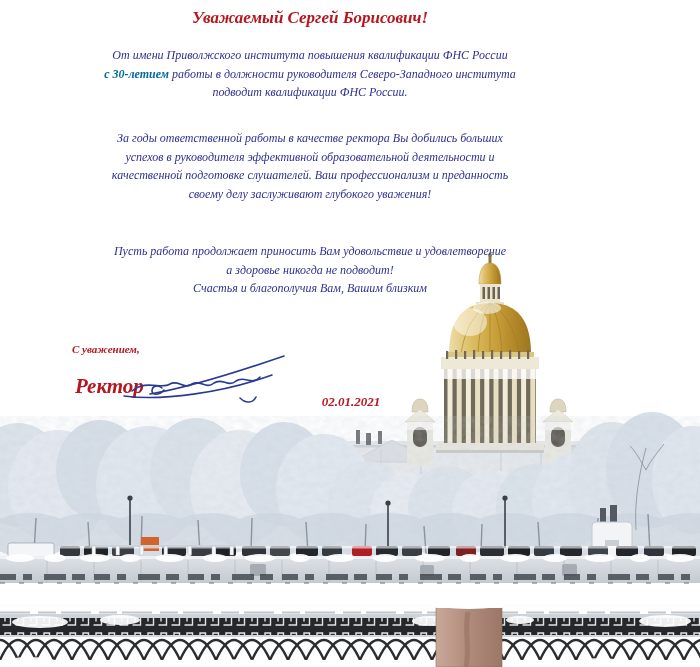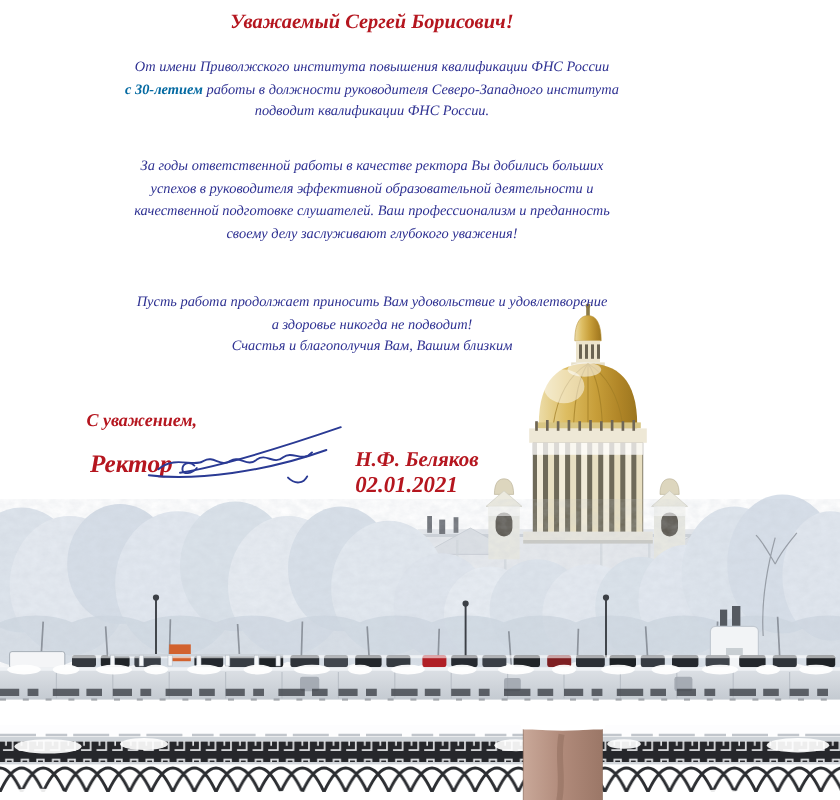--- a/index.html
+++ b/index.html
@@ -9,24 +9,24 @@
   }
   .scene{position:absolute;left:0;top:0;}
   .txt{position:absolute;left:0;width:620px;text-align:center;font-style:italic;}
   .title{top:8px;font-size:17px;font-weight:bold;color:#b5161f;}
   .para{color:#2e3192;font-size:12px;line-height:18.6px;}
   .p1{top:46px;}
   .p2{top:129px;}
   .p3{top:242px;}
   .red{color:#0369a1;font-weight:bold;}
   .signoff{position:absolute;font-style:italic;font-weight:bold;color:#b5161f;}
-  .regards{left:72px;top:343px;font-size:15px;}
+  .regards{left:72px;top:343px;font-size:11px;}
   .position{left:75px;top:374px;font-size:21px;}
   .name{left:296px;top:372px;font-size:17.5px;}
-  .date{left:296px;top:394px;width:110px;font-size:19px;}
+  .date{left:296px;top:394px;width:110px;text-align:center;font-size:13px;}
   .signature{position:absolute;left:122px;top:346px;}
 </style>
 </head>
 <body>
 
 <div class="page">
 
   <svg class="scene" width="700" height="667" viewBox="0 0 700 667">
     <defs>
       <linearGradient id="goldDome" x1="0" y1="0" x2="1" y2="0">
@@ -353,16 +353,15 @@
   <svg class="signature" width="180" height="64" viewBox="0 0 180 64">
     <g stroke="#2a3a94" stroke-width="1.6" fill="none" stroke-linecap="round">
       <path d="M28,48 C70,41 130,21 162,10"></path>
       <path d="M10,45 C24,33 40,44 48,38 C56,33 62,44 70,38 C78,33 84,44 92,37 C100,31 106,42 114,35 C122,29 130,40 138,31"></path>
       <path d="M2,50 C40,55 100,47 150,29"></path>
       <path d="M118,52 C124,58 131,57 134,51"></path>
       <path d="M40,42 C36,38 30,40 30,45 C30,50 38,49 42,44"></path>
     </g>
   </svg>
 
-  <div class="signoff name">Н.Ф. Беляков</div>
   <div class="signoff date">02.01.2021</div>
 
 </div>
 
 </body></html>

